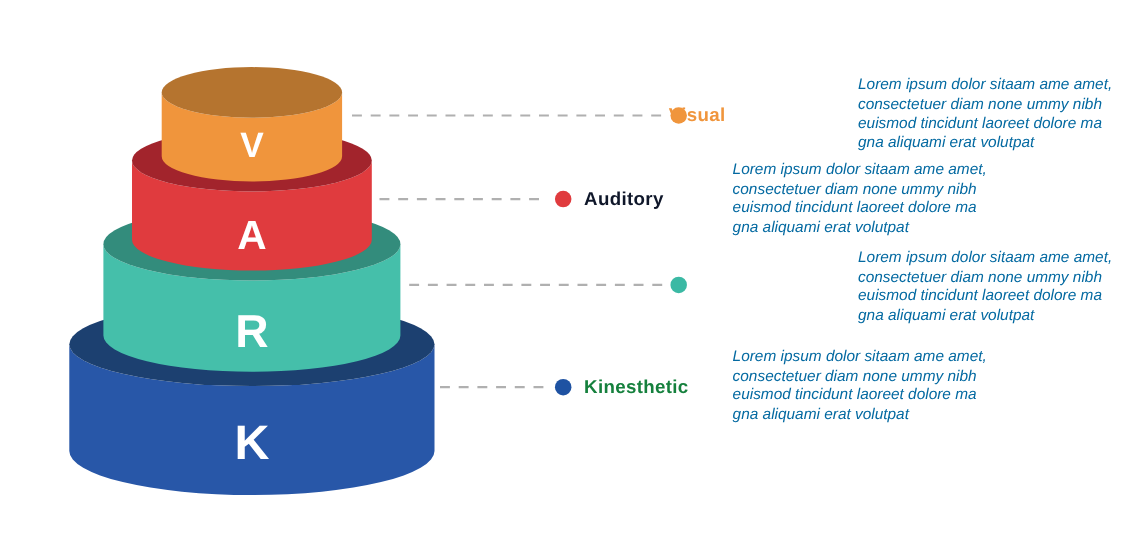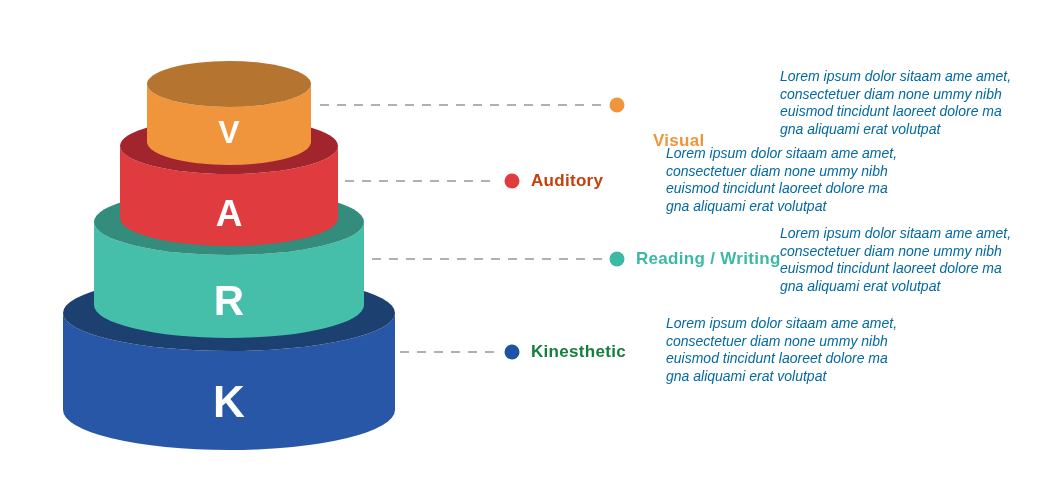--- a/index.html
+++ b/index.html
@@ -63,23 +63,22 @@
     <line x1="345" y1="181" x2="498" y2="181" stroke-width="2" stroke-dasharray="9,8" stroke="#B0B0B0"></line>
     <line x1="372" y1="259" x2="603" y2="259" stroke-width="2" stroke-dasharray="9,8" stroke="#B0B0B0"></line>
     <line x1="400" y1="352" x2="498" y2="352" stroke-width="2" stroke-dasharray="9,8" stroke="#B0B0B0"></line>
 
     <circle cx="617" cy="105" r="7.5" fill="#F0953C"></circle>
     <circle cx="512" cy="181" r="7.5" fill="#E03B3E"></circle>
     <circle cx="617" cy="259" r="7.5" fill="#3BB9A4"></circle>
     <circle cx="512" cy="352" r="7.5" fill="#1E52A2"></circle>
   </svg>
 
-  <div class="legend-label" style="left: 653px; top: 96px; color: rgb(240, 149, 60); margin-top: 36px;">Visual</div>
-  <div class="legend-label" style="left: 531px; top: 172px; color: #c2410c;">Auditory</div>
-  <div class="legend-label" style="left: 636px; top: 250px; color: rgb(59, 185, 164);">Reading / Writing</div>
+  <div class="legend-label" style="left: 608px; top: 96px; color: rgb(240, 149, 60);">Visual</div>
+  <div class="legend-label" style="left: 531px; top: 172px; color: #0f172a;">Auditory</div>
   <div class="legend-label" style="left: 531px; top: 343px; color: #15803d;">Kinesthetic</div>
 
   <div class="description" style="left:780px;top:68px;">Lorem ipsum dolor sitaam ame amet,
 consectetuer diam none ummy  nibh
 euismod tincidunt laoreet dolore ma
 gna aliquami erat volutpat</div>
   <div class="description" style="left:666px;top:145px;">Lorem ipsum dolor sitaam ame amet,
 consectetuer diam none ummy  nibh
 euismod tincidunt laoreet dolore ma
 gna aliquami erat volutpat</div>

